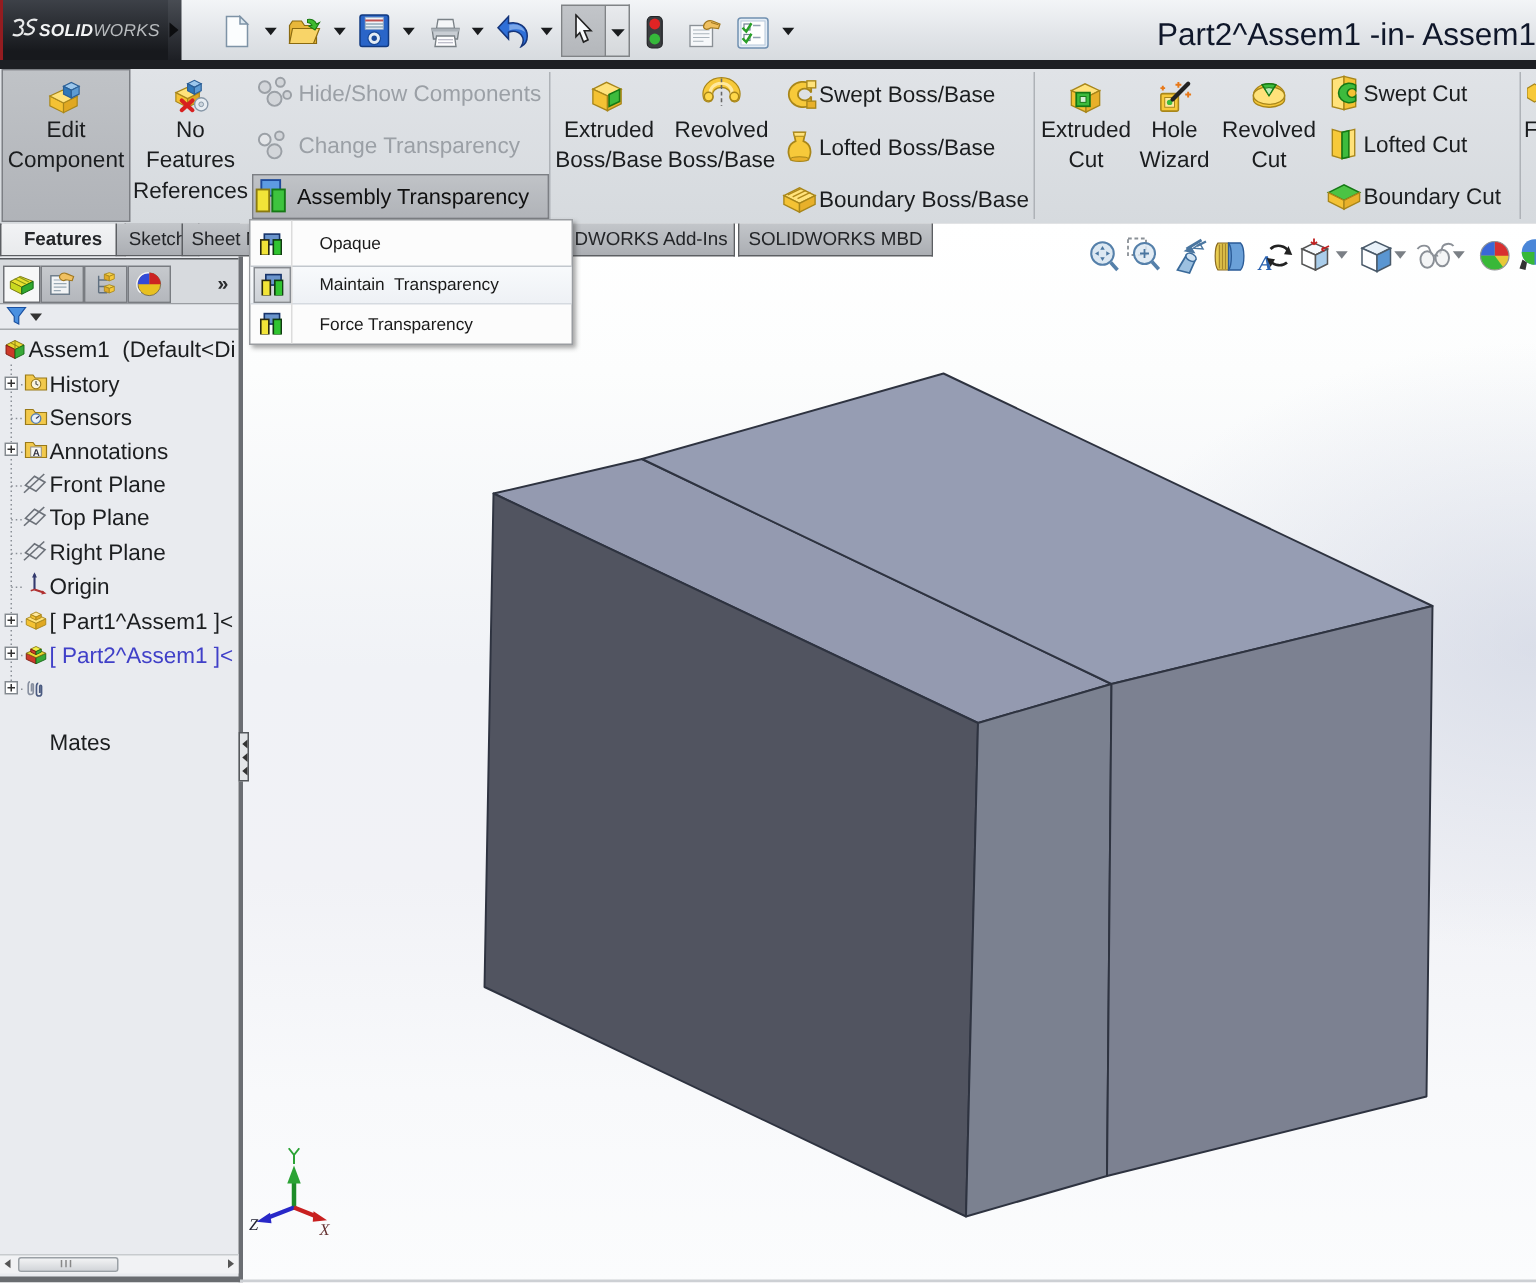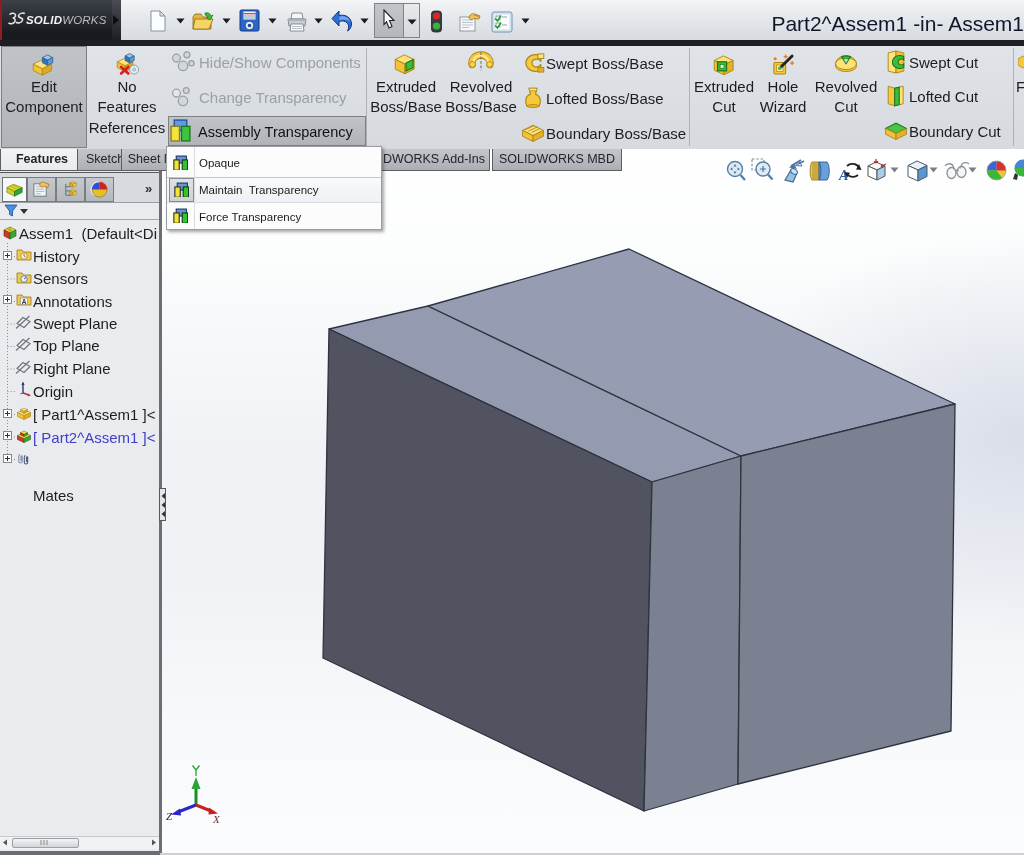--- a/index.html
+++ b/index.html
@@ -30,21 +30,21 @@
 #paneltools{left:0;top:172px;width:159px;height:31px;background:#d7dade;border-top:1px solid #55585c;border-bottom:1px solid #9a9da2;box-sizing:border-box;}
 .ptab{position:absolute;top:177px;height:25px;box-sizing:border-box;border:1px solid #797c81;background:linear-gradient(#c6c9cd,#b4b7bc);}
 #filterrow{left:0;top:203px;width:159px;height:17px;background:#e9ebef;border-bottom:1px solid #a6aaae;box-sizing:border-box;}
 #divider{left:159px;top:171px;width:3px;height:684px;background:#6b6e73;}
 .treetxt{position:absolute;font-size:15px;color:#1c1e20;white-space:nowrap;}
 .exbox{position:absolute;left:3px;width:9px;height:9px;background:#fff;border:1px solid #848a90;box-sizing:border-box;}
 .exbox:after{content:"";position:absolute;left:1px;top:3px;width:5px;height:1px;background:#333;}
 .exbox:before{content:"";position:absolute;left:3px;top:1px;width:1px;height:5px;background:#333;}
 
 #menu{left:166px;top:146px;width:216px;height:84px;background:#fcfcfc;border:1px solid #9a9da1;box-sizing:border-box;box-shadow:2px 2px 3px rgba(60,60,60,.45);}
-.mtxt{position:absolute;font-size:11.5px;color:#1a1a1a;white-space:nowrap;}
+.mtxt{position:absolute;font-size:11.5px;color:#1a1a1a;white-space:nowrap;margin-left:14px;}
 </style>
 </head>
 <body>
 <div id="root">
   <div class="abs" id="header"></div>
   <div class="abs" id="logo"></div>
   <div class="abs" id="redstripe"></div>
   <div class="abs" id="logoarrow"></div>
   <svg class="abs" style="left:8px;top:8px;" width="100" height="24" viewBox="0 0 100 24">
     <g fill="#f2f3f4" font-family="Liberation Sans,sans-serif" font-style="italic" font-weight="bold">
@@ -174,21 +174,21 @@
       <svg class="abs" style="left:16px;top:293px;" width="16" height="15" viewBox="0 0 16 15">
         <path d="M1,3 L6,3 L7.5,5 L15,5 L15,13 L1,13 Z" fill="#f2c94c" stroke="#9a7a18" stroke-width="0.8"></path>
         <rect x="4.5" y="6" width="7" height="6.5" fill="#f8f8f4" stroke="#888" stroke-width="0.6"></rect>
         <text x="5.8" y="11.8" font-size="6.5" font-weight="bold" fill="#334" font-family="Liberation Sans">A</text>
       </svg>
       <div class="treetxt" style="left:33px;top:294px;">Annotations</div>
       <svg class="abs" style="left:15px;top:316px;" width="17" height="15" viewBox="0 0 17 15">
         <path d="M2,8.5 L8,2.5 L15,6.5 L9,12.5 Z" fill="none" stroke="#6d727a" stroke-width="1.1"></path>
         <path d="M1,13.5 L14.5,1" fill="none" stroke="#6d727a" stroke-width="1.1"></path>
       </svg>
-      <div class="treetxt" style="left:33px;top:316px;">Swept Plane</div>
+      <div class="treetxt" style="left:33px;top:316px;">Front Plane</div>
       <svg class="abs" style="left:15px;top:338px;" width="17" height="15" viewBox="0 0 17 15">
         <path d="M2,8.5 L8,2.5 L15,6.5 L9,12.5 Z" fill="none" stroke="#6d727a" stroke-width="1.1"></path>
         <path d="M1,13.5 L14.5,1" fill="none" stroke="#6d727a" stroke-width="1.1"></path>
       </svg>
       <div class="treetxt" style="left:33px;top:338px;">Top Plane</div>
       <svg class="abs" style="left:15px;top:361px;" width="17" height="15" viewBox="0 0 17 15">
         <path d="M2,8.5 L8,2.5 L15,6.5 L9,12.5 Z" fill="none" stroke="#6d727a" stroke-width="1.1"></path>
         <path d="M1,13.5 L14.5,1" fill="none" stroke="#6d727a" stroke-width="1.1"></path>
       </svg>
       <div class="treetxt" style="left:33px;top:361px;">Right Plane</div>

